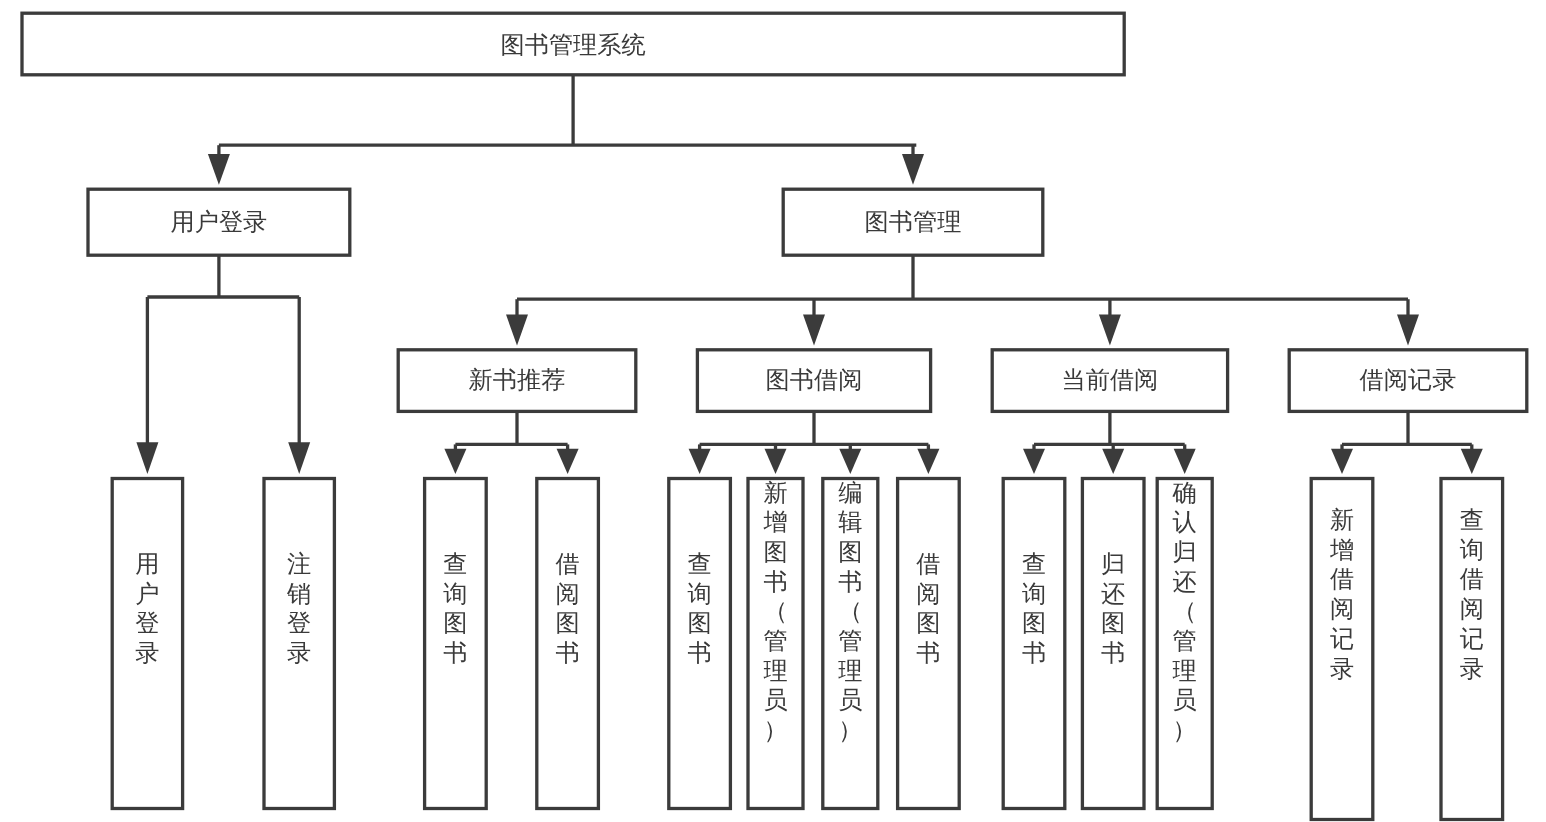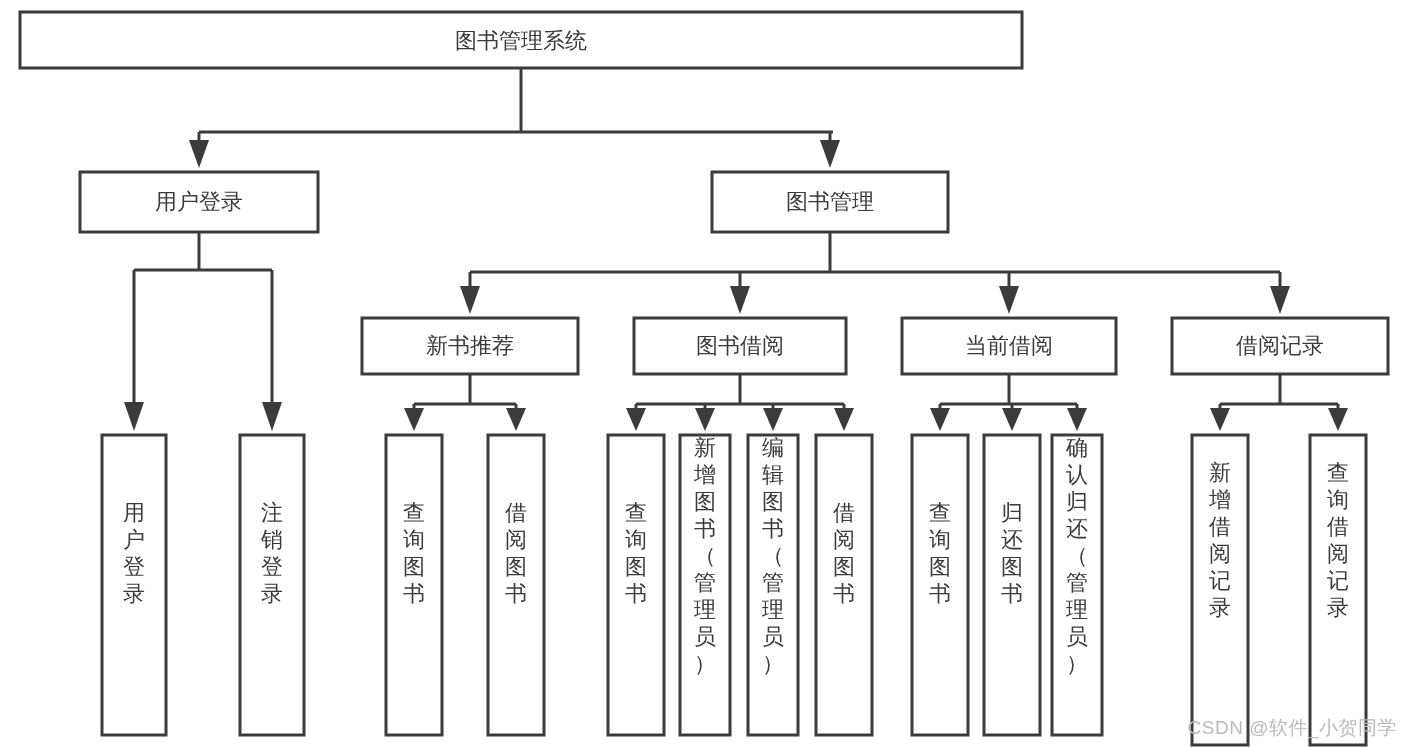--- a/index.html
+++ b/index.html
@@ -220,14 +220,13 @@
       <rect class="node-box" x="1192" y="435" width="56" height="310"></rect>
       <text class="node-label-vertical" x="1220" y="480"><tspan x="1220" dy="0">新</tspan><tspan x="1220" dy="27">增</tspan><tspan x="1220" dy="27">借</tspan><tspan x="1220" dy="27">阅</tspan><tspan x="1220" dy="27">记</tspan><tspan x="1220" dy="27">录</tspan></text>
     </g>
     <g>
       <rect class="node-box" x="1310" y="435" width="56" height="310"></rect>
       <text class="node-label-vertical" x="1338" y="480"><tspan x="1338" dy="0">查</tspan><tspan x="1338" dy="27">询</tspan><tspan x="1338" dy="27">借</tspan><tspan x="1338" dy="27">阅</tspan><tspan x="1338" dy="27">记</tspan><tspan x="1338" dy="27">录</tspan></text>
     </g>
 
   </svg>
 
-  <div class="watermark-text">CSDN @软件_小贺同学</div>
 </div>
 
 </body></html>

